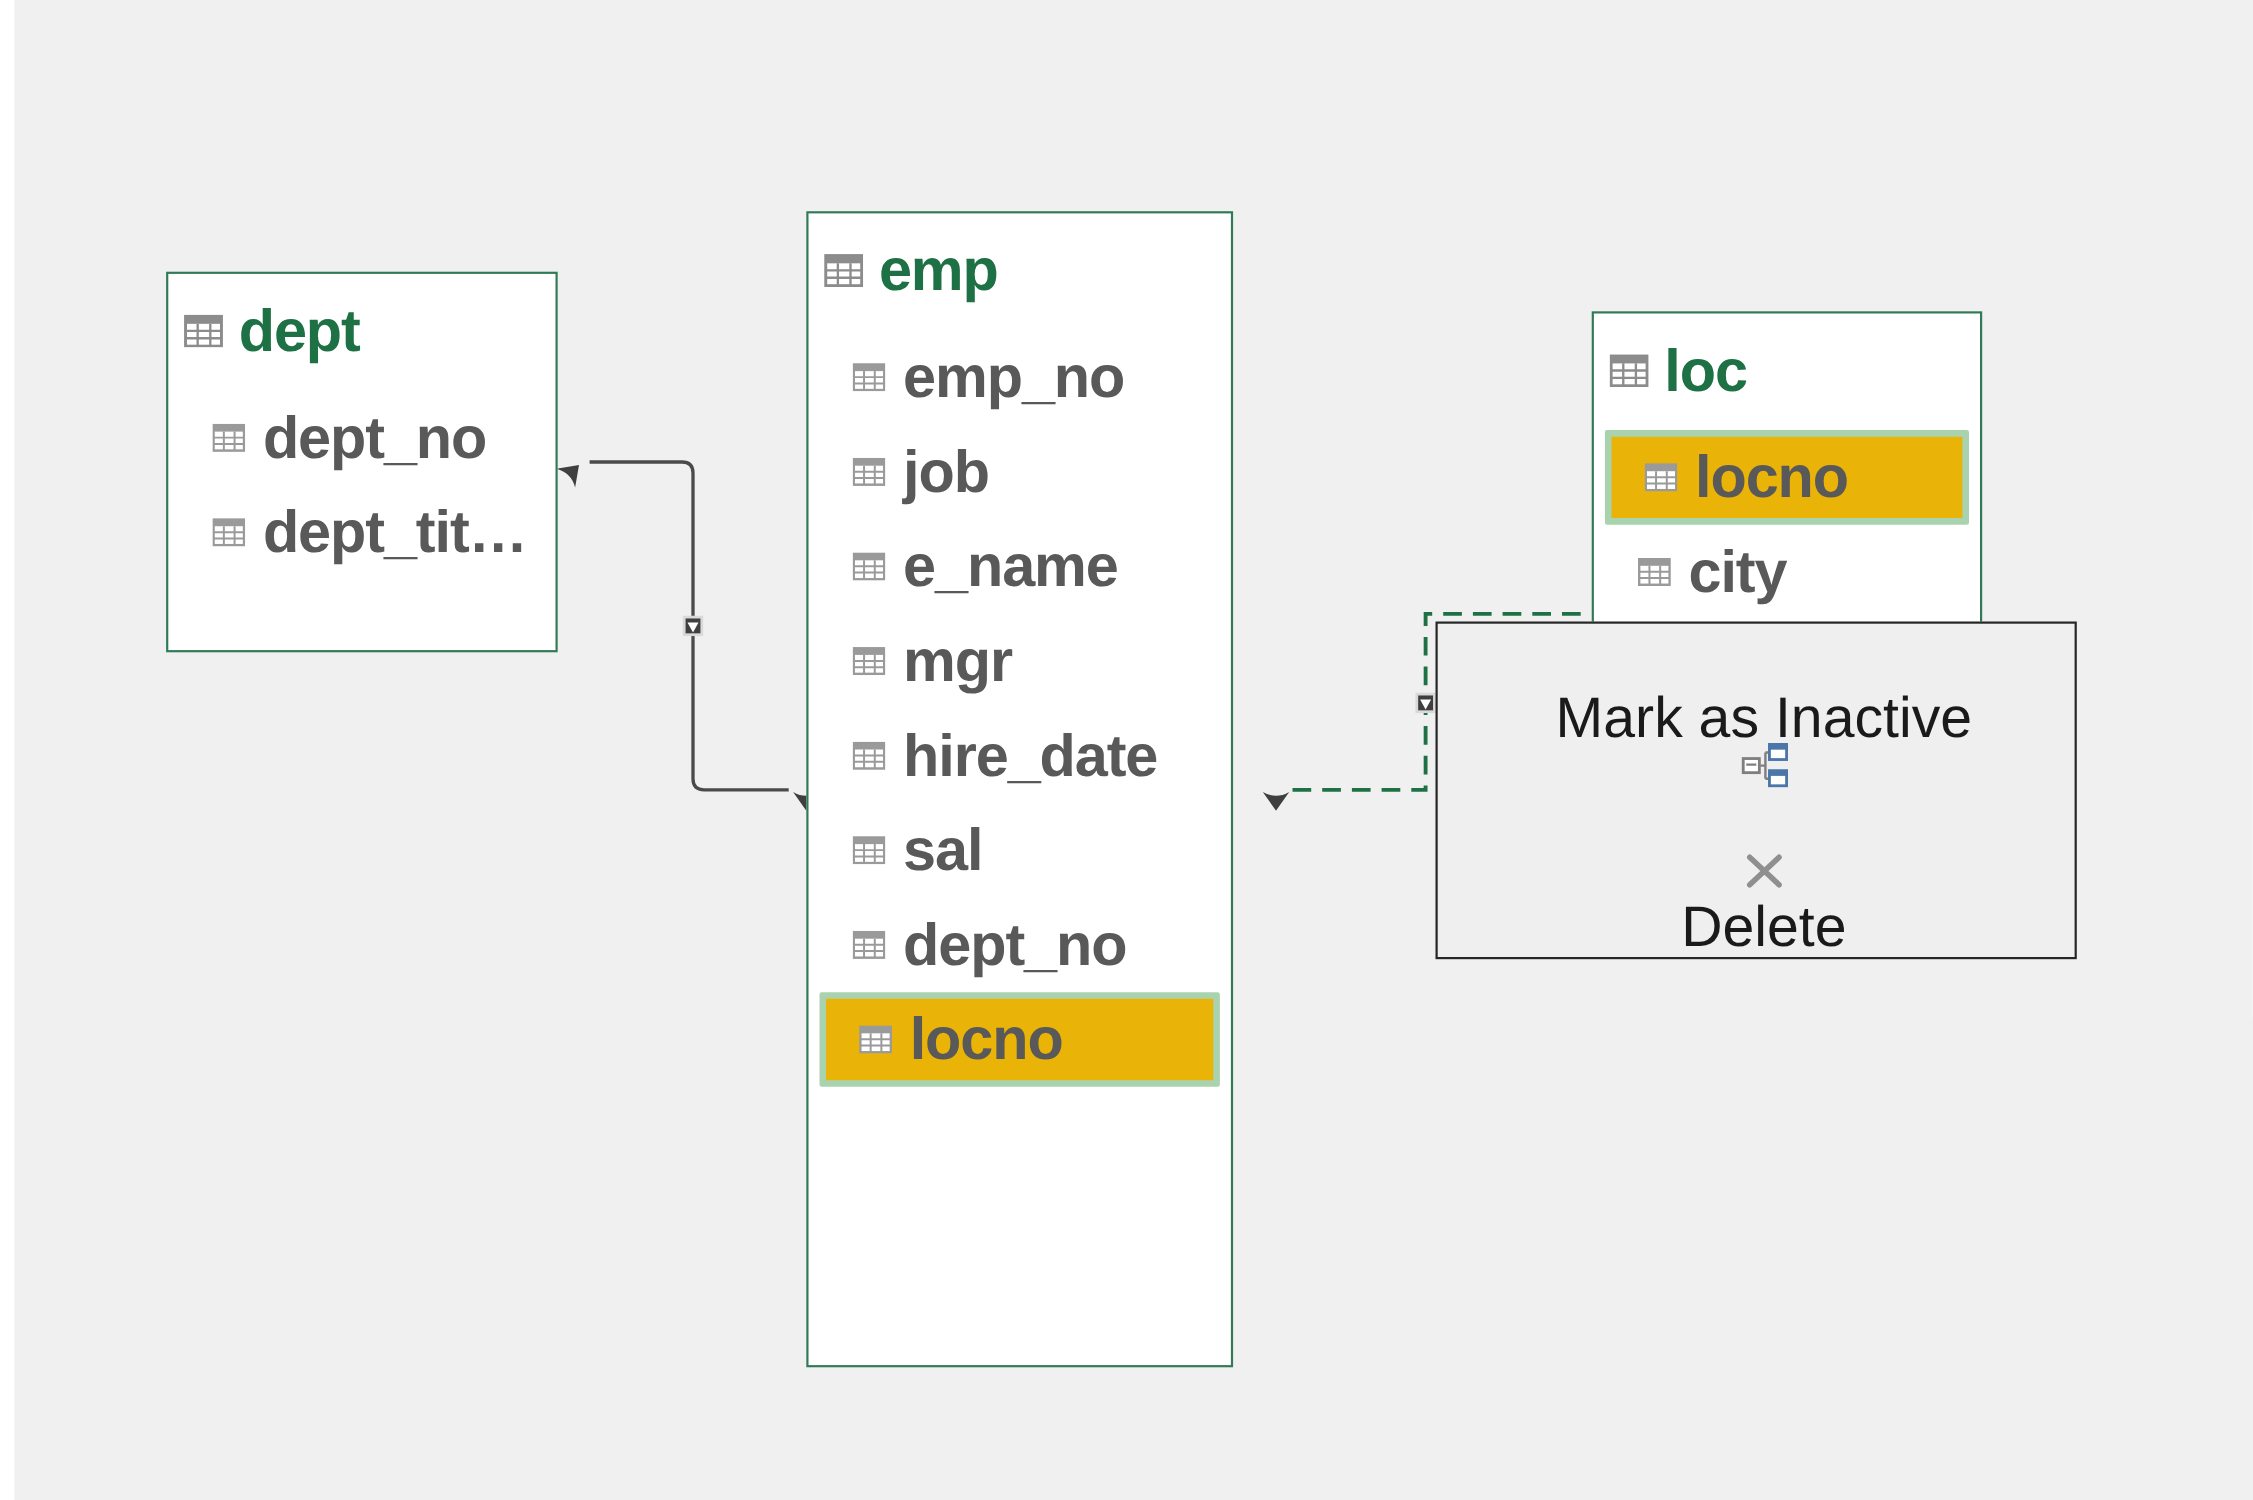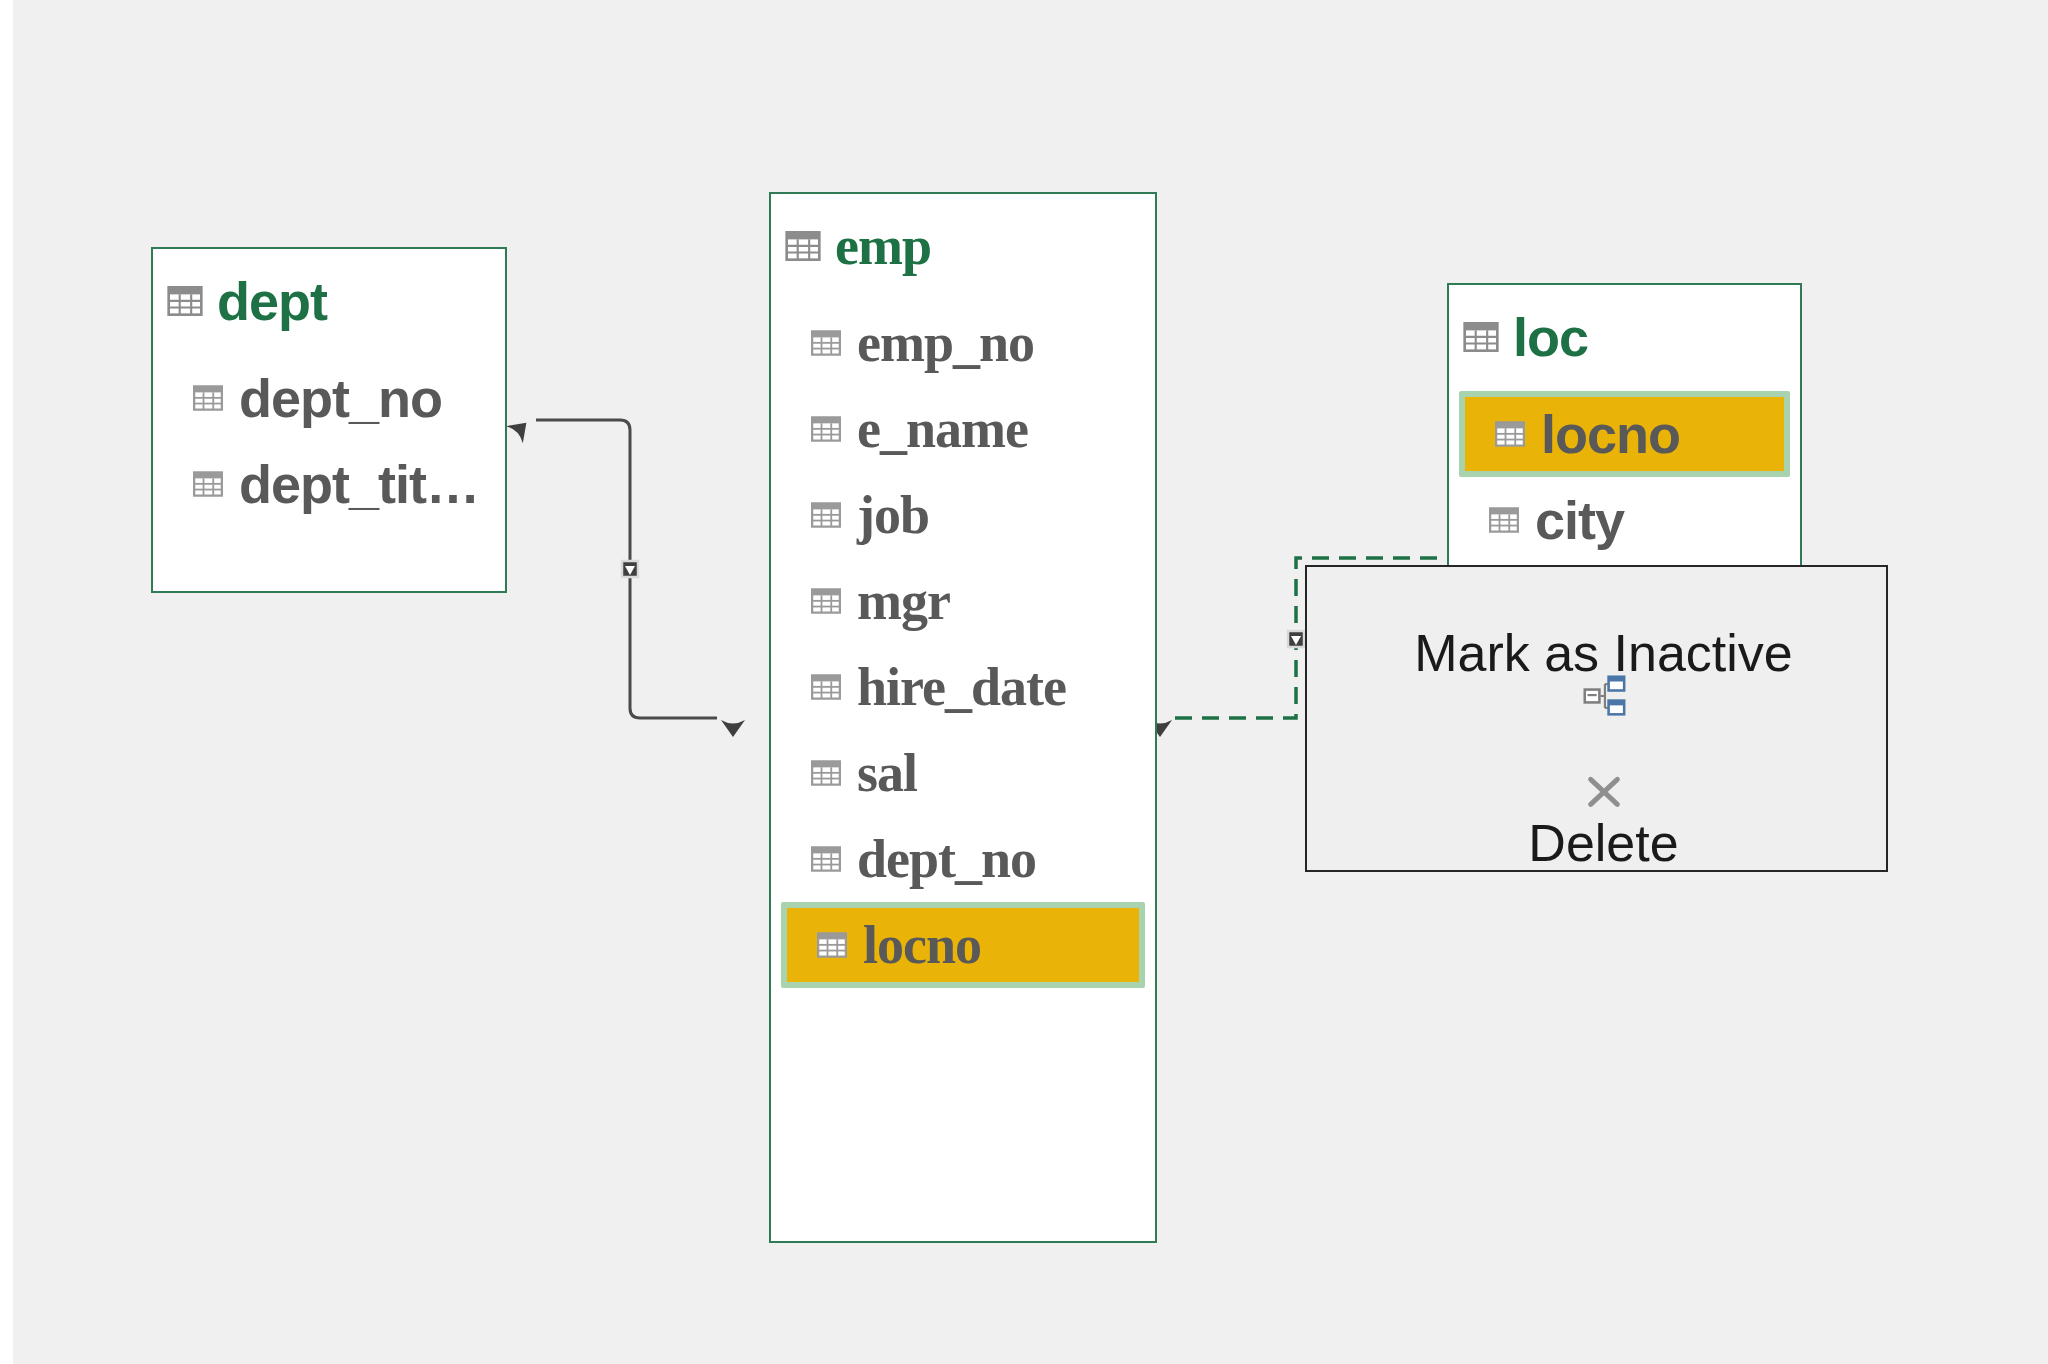--- a/index.html
+++ b/index.html
@@ -139,45 +139,45 @@
             <span>dept_no</span>
           </div>
           <div class="t-field">
             <svg width="30" height="26" class="t-icon" style="color: rgb(154, 154, 154);">
               <use href="#sym-table"></use>
             </svg>
             <span>dept_tit…</span>
           </div>
         </div>
       </div>
-      <div class="table-box" style="left: 756px; top: 192px; width: 388px; height: 1051px; font-family: Liberation Serif, serif;">
+      <div class="table-box" style="left: 720px; top: 192px; width: 388px; height: 1051px;">
         <div class="t-title">
           <svg width="36" height="30" class="t-icon" style="color: rgb(140, 140, 140);">
             <use href="#sym-table"></use>
           </svg>
           <span>emp</span>
         </div>
         <div class="t-fields">
           <div class="t-field">
             <svg width="30" height="26" class="t-icon" style="color: rgb(154, 154, 154);">
               <use href="#sym-table"></use>
             </svg>
             <span>emp_no</span>
           </div>
           <div class="t-field">
             <svg width="30" height="26" class="t-icon" style="color: rgb(154, 154, 154);">
               <use href="#sym-table"></use>
             </svg>
+            <span>job</span>
+          </div>
+          <div class="t-field">
+            <svg width="30" height="26" class="t-icon" style="color: rgb(154, 154, 154);">
+              <use href="#sym-table"></use>
+            </svg>
             <span>e_name</span>
-          </div>
-          <div class="t-field">
-            <svg width="30" height="26" class="t-icon" style="color: rgb(154, 154, 154);">
-              <use href="#sym-table"></use>
-            </svg>
-            <span>job</span>
           </div>
           <div class="t-field">
             <svg width="30" height="26" class="t-icon" style="color: rgb(154, 154, 154);">
               <use href="#sym-table"></use>
             </svg>
             <span>mgr</span>
           </div>
           <div class="t-field">
             <svg width="30" height="26" class="t-icon" style="color: rgb(154, 154, 154);">
               <use href="#sym-table"></use>

